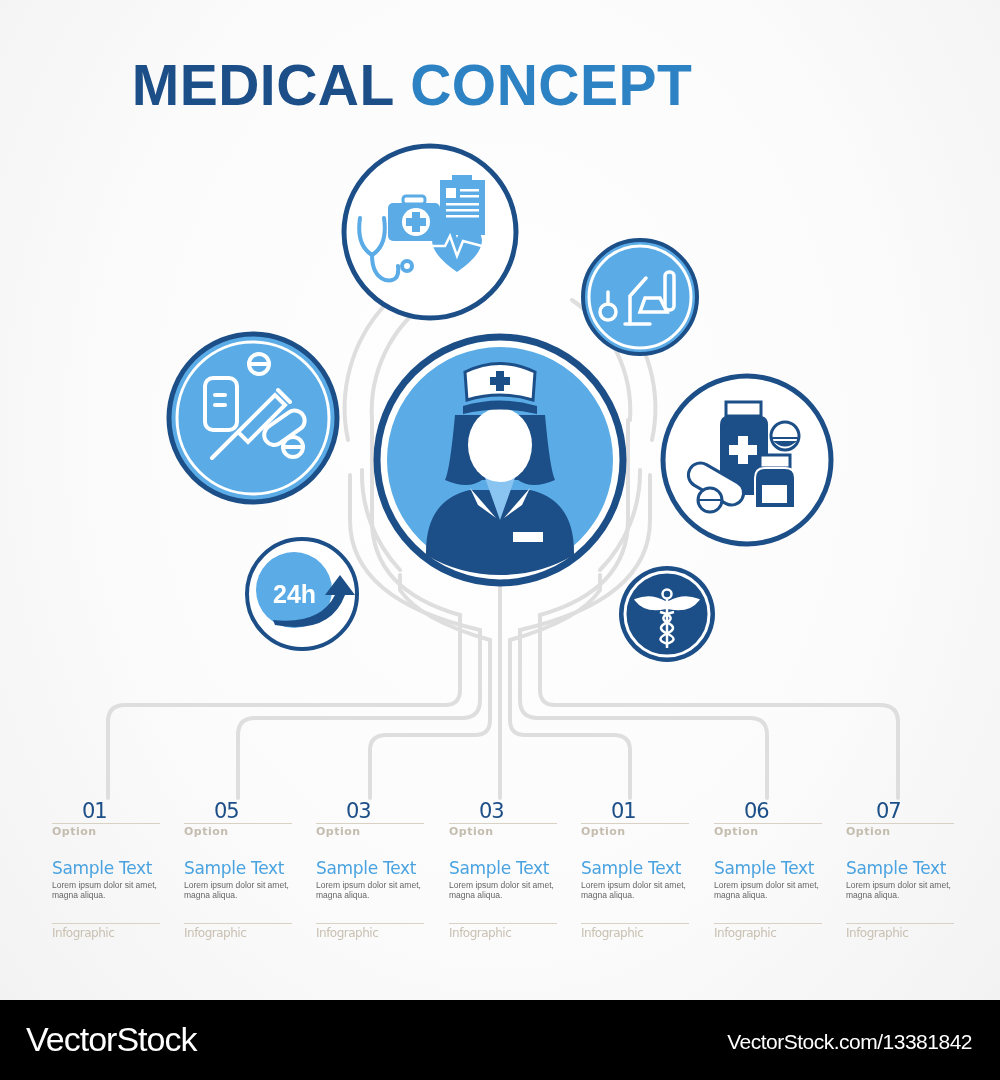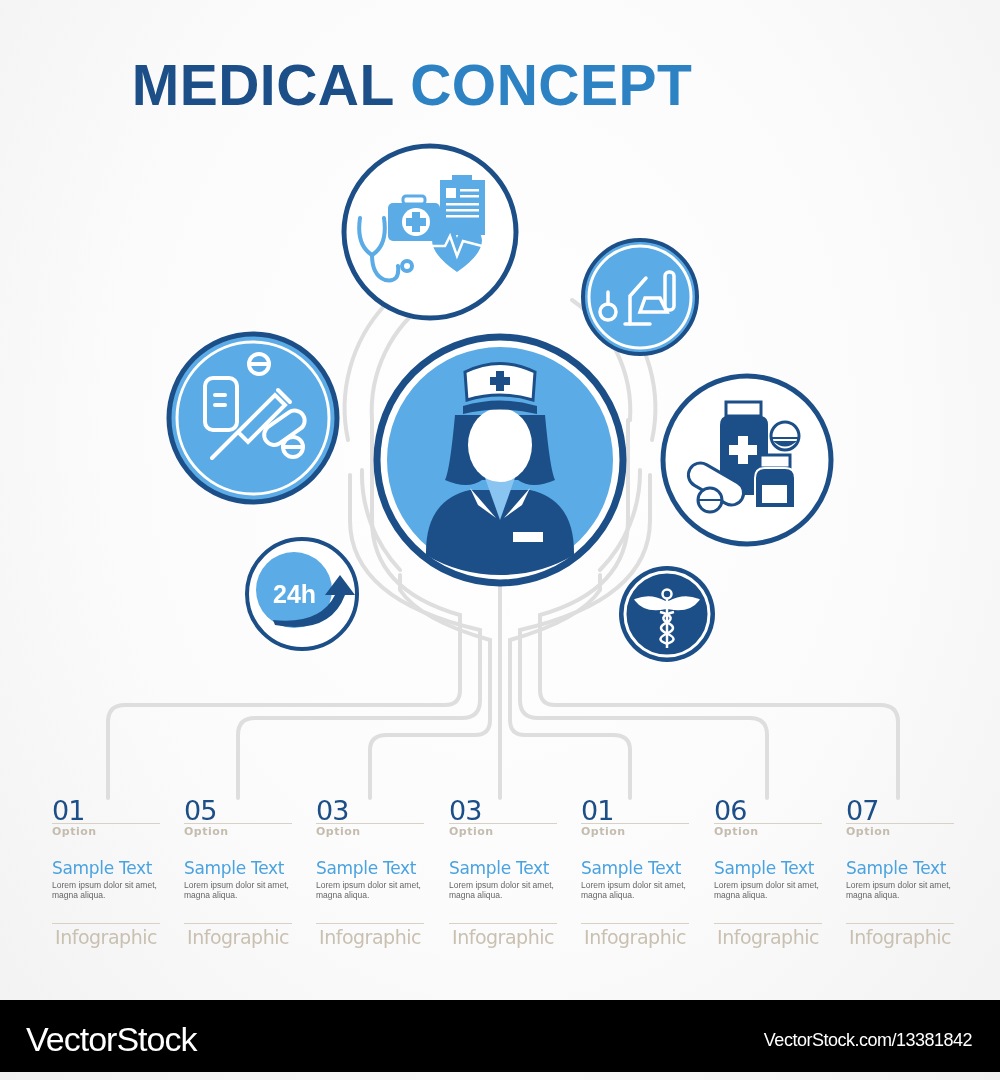--- a/index.html
+++ b/index.html
@@ -5,30 +5,30 @@
   html, body { margin:0; padding:0; }
   body { width:1000px; height:1080px; position:relative; overflow:hidden;
          background: radial-gradient(ellipse at 50% 40%, #ffffff 0%, #fbfbfb 55%, #f1f1f1 100%);
          font-family: "Liberation Sans", sans-serif; }
   .title { position:absolute; left:0; top:52px; width:824px; text-align:center;
            font-family:"Liberation Sans", sans-serif; font-weight:bold; font-size:57px; letter-spacing:0.5px; }
   .title .t1 { color:#1c4e87; }
   .title .t2 { color:#2d82c4; }
   svg.art { position:absolute; left:0; top:0; }
   .col { position:absolute; top:800px; width:108px; }
-  .col .num { font-family:"DejaVu Sans", sans-serif; font-size:27px; color:#1c4e87; line-height:22px; letter-spacing:-1px; }
+  .col .num { font-family:"DejaVu Sans", sans-serif; font-size:21px; color:#1c4e87; line-height:22px; letter-spacing:-1px;margin-left:30px; }
   .col .rule { height:1px; background:#d9d2c4; margin-top:1px; }
   .col .opt { font-family:"DejaVu Sans", sans-serif; font-weight:bold; font-size:11px; color:#c4bcae; margin-top:1px; letter-spacing:0.5px; }
   .col .head { font-family:"DejaVu Sans", sans-serif; font-size:17px; color:#4aa3e0; margin-top:20px; white-space:nowrap; letter-spacing:-0.3px; }
   .col .body { font-family:"Liberation Sans", sans-serif; font-size:8.5px; color:#666; line-height:9.5px; margin-top:3px; }
   .col .rule2 { height:1px; background:#d9d2c4; margin-top:23px; }
-  .col .foot { font-family:"DejaVu Sans", sans-serif; font-size:19px; color:#c9c0b2; margin-top:2px; white-space:nowrap; letter-spacing:-0.5px;text-align:center; }
-  .footer { position:absolute; left:0; top:1000px; width:1000px; height:72px; background:#000; }
+  .col .foot { font-family:"DejaVu Sans", sans-serif; font-size:12px; color:#c9c0b2; margin-top:2px; white-space:nowrap; letter-spacing:-0.5px; }
+  .footer { position:absolute; left:0; top:1000px; width:1000px; height:80px; background:#000; }
   .footer .brand { position:absolute; left:26px; top:20px; color:#fff; font-family:"Liberation Sans", sans-serif; font-size:34px; letter-spacing:-1px; }
-  .footer .url { position:absolute; right:28px; top:30px; color:#fff; font-family:"Liberation Sans", sans-serif; font-size:18px; letter-spacing:-0.5px; }
+  .footer .url { position:absolute; right:28px; top:30px; color:#fff; font-family:"Liberation Sans", sans-serif; font-size:21px; letter-spacing:-0.5px; }
 </style>
 </head>
 <body>
 
 <div class="title">
   <span class="t1">MEDICAL</span>
   <span class="t2">CONCEPT</span>
 </div>
 
 <svg class="art" width="1000" height="1000" viewBox="0 0 1000 1000">

